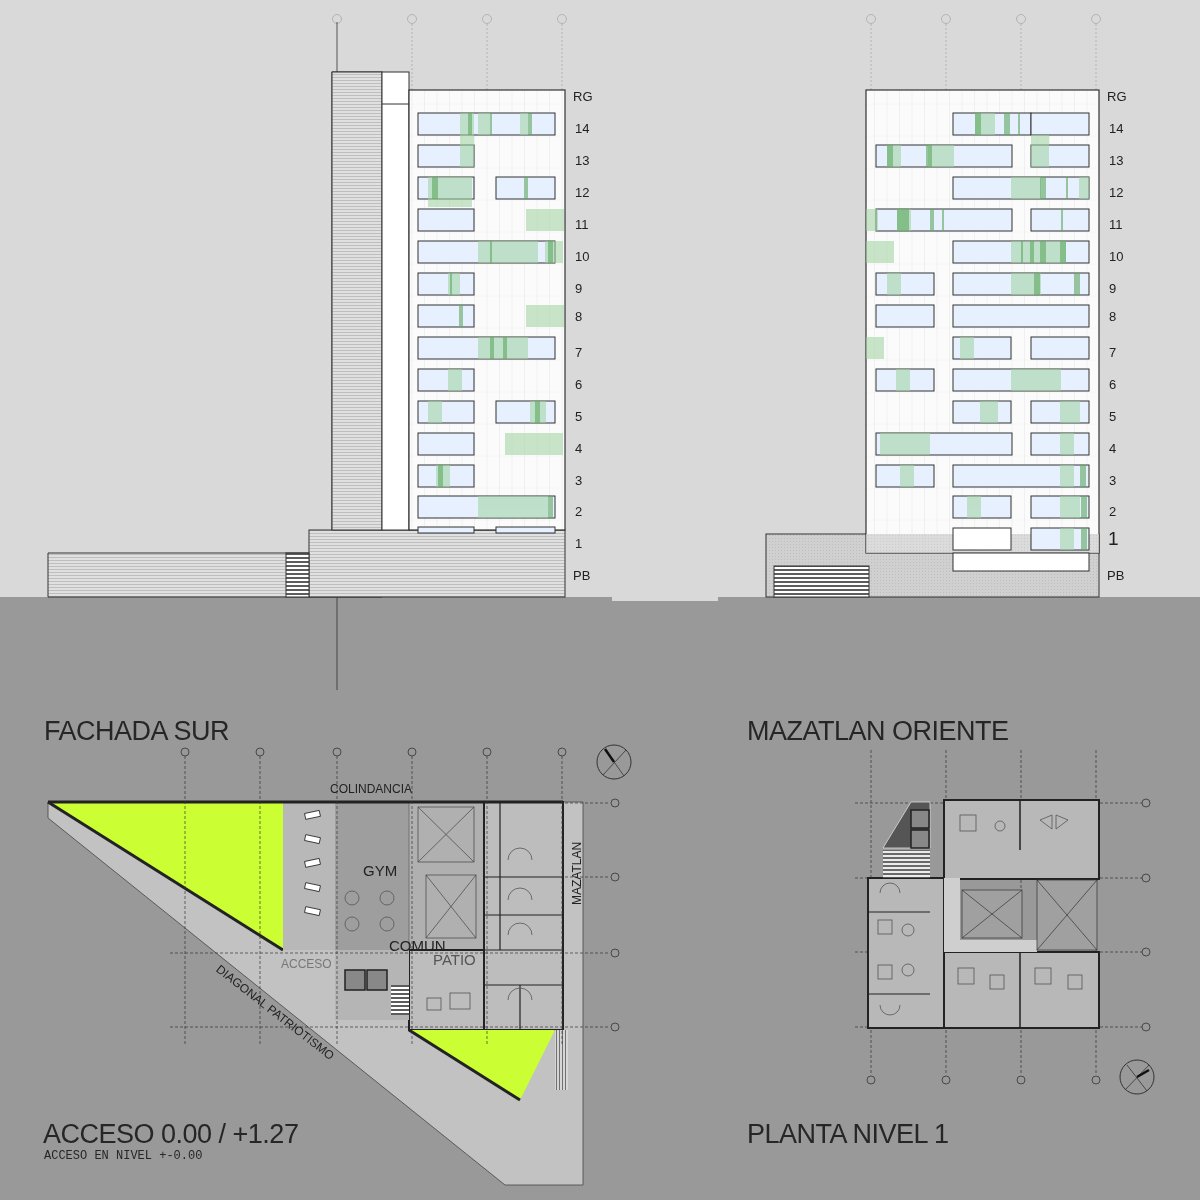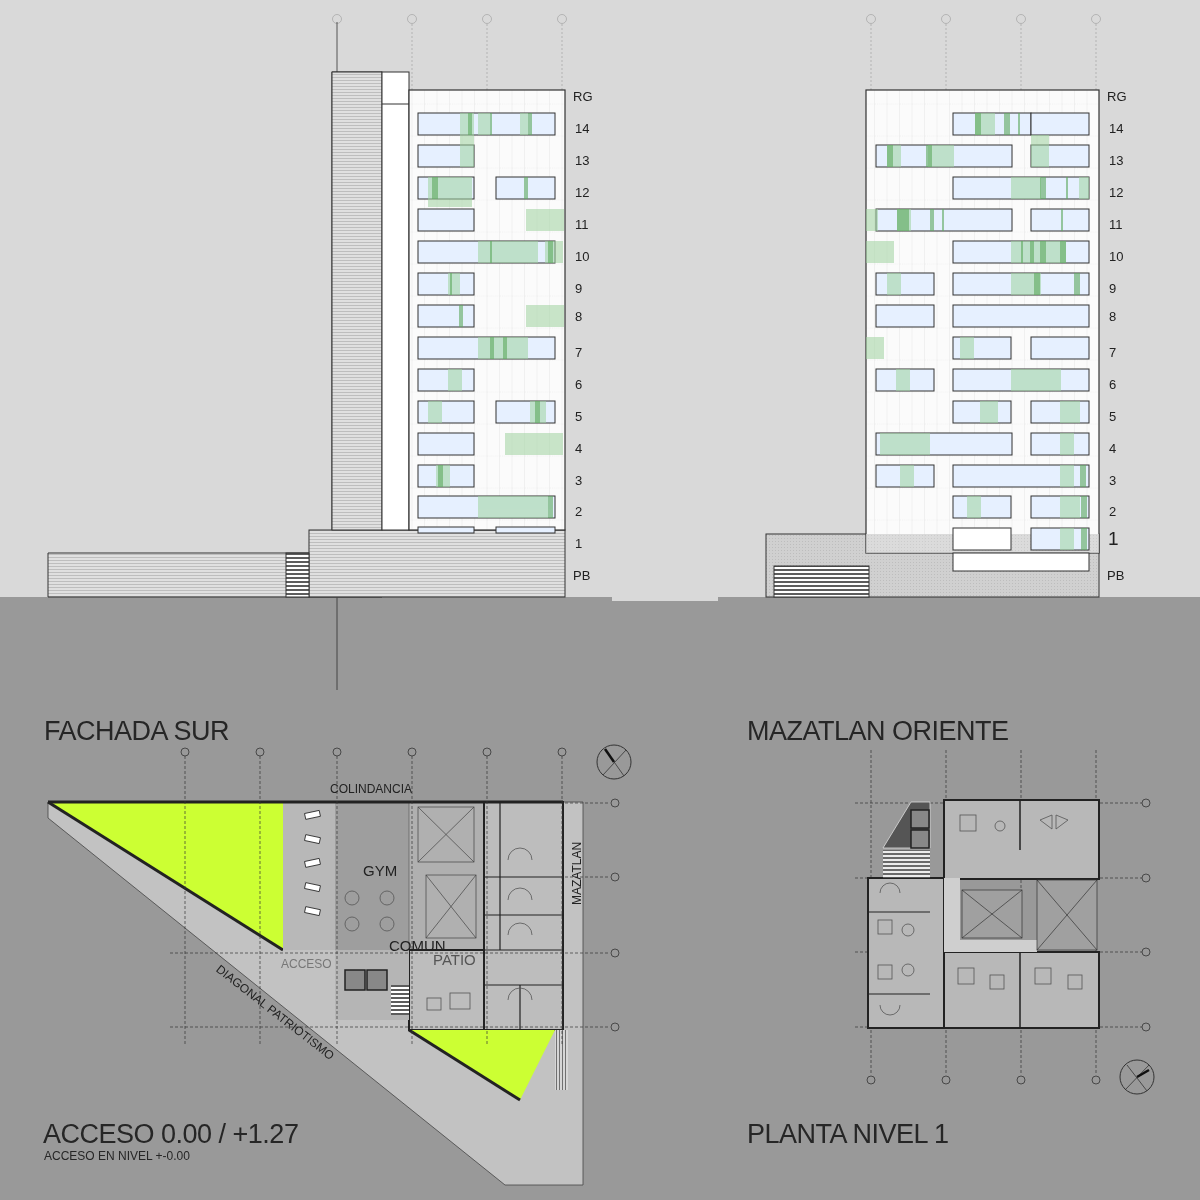--- a/index.html
+++ b/index.html
@@ -1,21 +1,21 @@
 <!DOCTYPE html>
 <html><head>
 <meta charset="utf-8">
 <style>
   html,body{margin:0;padding:0;}
   body{width:1200px;height:1200px;position:relative;overflow:hidden;background:#999999;font-family:"Liberation Sans",sans-serif;color:#222;}
   .top{position:absolute;left:0;top:0;width:1200px;height:597px;background:#d9d9d9;}
   .notch{position:absolute;left:612px;top:597px;width:106px;height:4px;background:#d9d9d9;}
   svg{position:absolute;left:0;top:0;}
   .title{position:absolute;font-size:27px;letter-spacing:-0.5px;color:#262626;white-space:nowrap;}
-  .subtitle{position:absolute;font-size:12px;color:#262626;white-space:nowrap;}
+  .subtitle{position:absolute;font-size:12px;color:#262626;white-space:nowrap;font-family:Liberation Mono, monospace;}
   .lvl{position:absolute;font-size:13px;color:#222;}
   .lbl{position:absolute;font-size:15px;color:#222;white-space:nowrap;}
 </style>
 </head>
 <body>
 
 <div class="top"></div>
 <div class="notch"></div>
 
 <svg width="1200" height="1200" viewBox="0 0 1200 1200">

